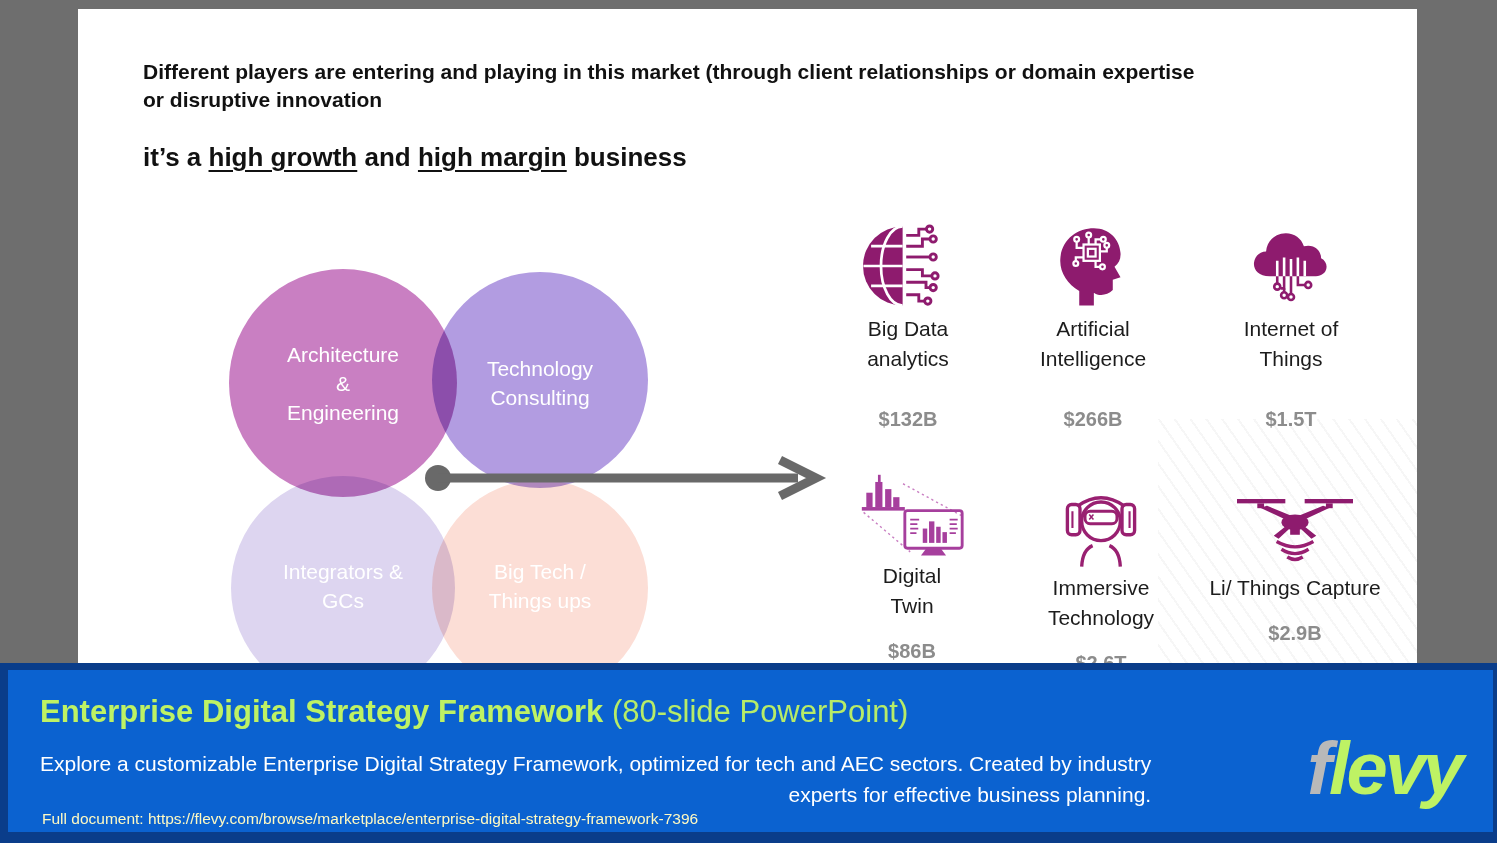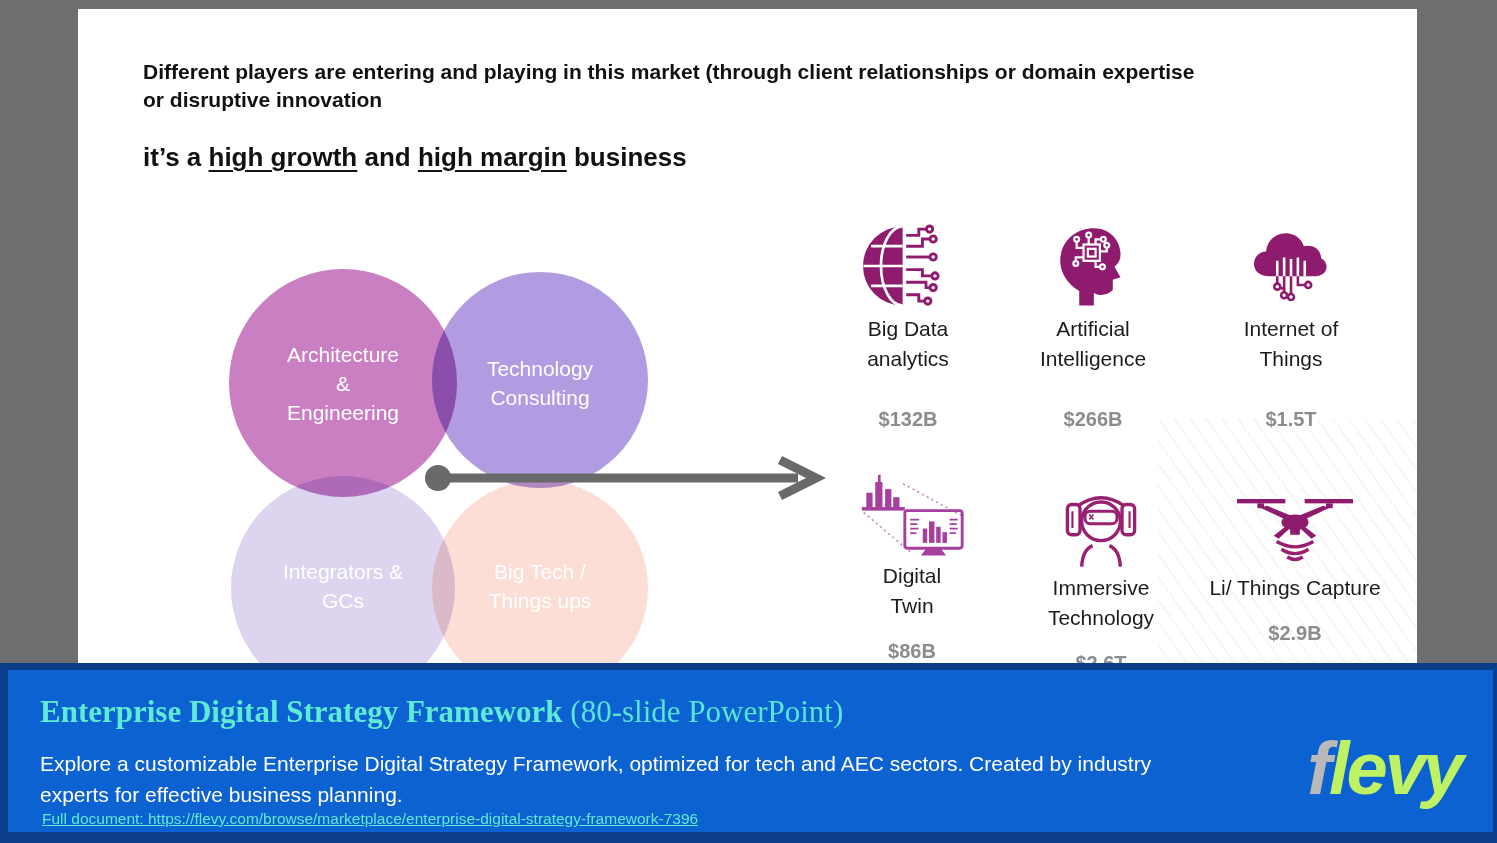--- a/index.html
+++ b/index.html
@@ -49,25 +49,25 @@
   .p6 { left:1097px; top:474px; width:240px; }
 
   .watermark { position:absolute; left:1080px; top:410px; width:300px; height:250px;
                background:repeating-linear-gradient(55deg, rgba(130,130,130,0.07) 0 2px, transparent 2px 13px);
                pointer-events:none; }
 
   
   .banner { position:absolute; left:0; top:663px; width:1497px; height:180px; z-index:10;
             background:#0b62d0; border-style:solid; border-color:#0a3d8a;
             border-width:7px 4px 11px 8px; }
-  .b-title { position:absolute; left:32px; top:24px; color:#5eead4; font-size:31px;font-family:Liberation Serif, serif; }
+  .b-title { position:absolute; left:32px; top:24px; color:#bef264; font-size:31px; }
   .b-title .bold { font-weight:bold; }
   .b-title .light { font-weight:normal; opacity:0.96; }
-  .b-desc { position:absolute; left:32px; top:78px; color:#ffffff; font-size:21px; line-height:31px; }
-  .b-link { position:absolute; left:34px; top:140px; color:#5eead4; font-size:15.5px;text-decoration:underline; }
+  .b-desc { position:absolute; left:32px; top:78px; color:#ffffff; font-size:21px; line-height:31px;text-align:right; }
+  .b-link { position:absolute; left:34px; top:140px; color:#fef9c3; font-size:15.5px; }
   .b-logo { position:absolute; right:32px; top:62px; font-size:74px; font-weight:bold;
             font-style:italic; letter-spacing:-3px; line-height:74px; }
   .b-logo .lf { color:#b9b9b9; }
   .b-logo .lrest { color:#bef264; }
 </style>
 </head>
 <body>
 
 <div class="page">
 

